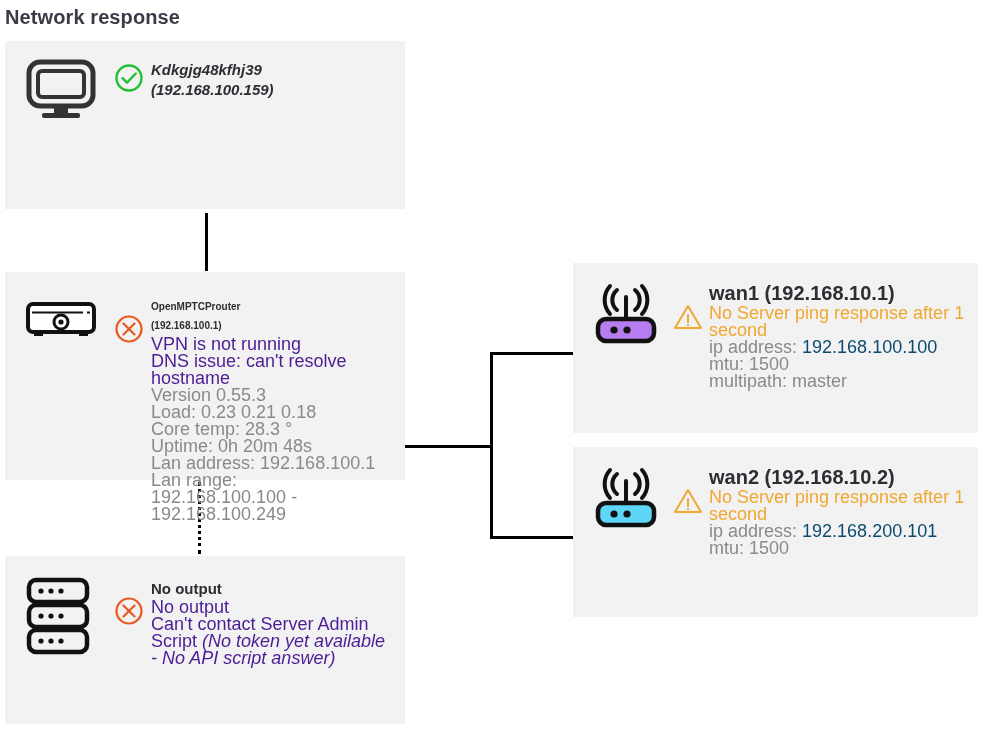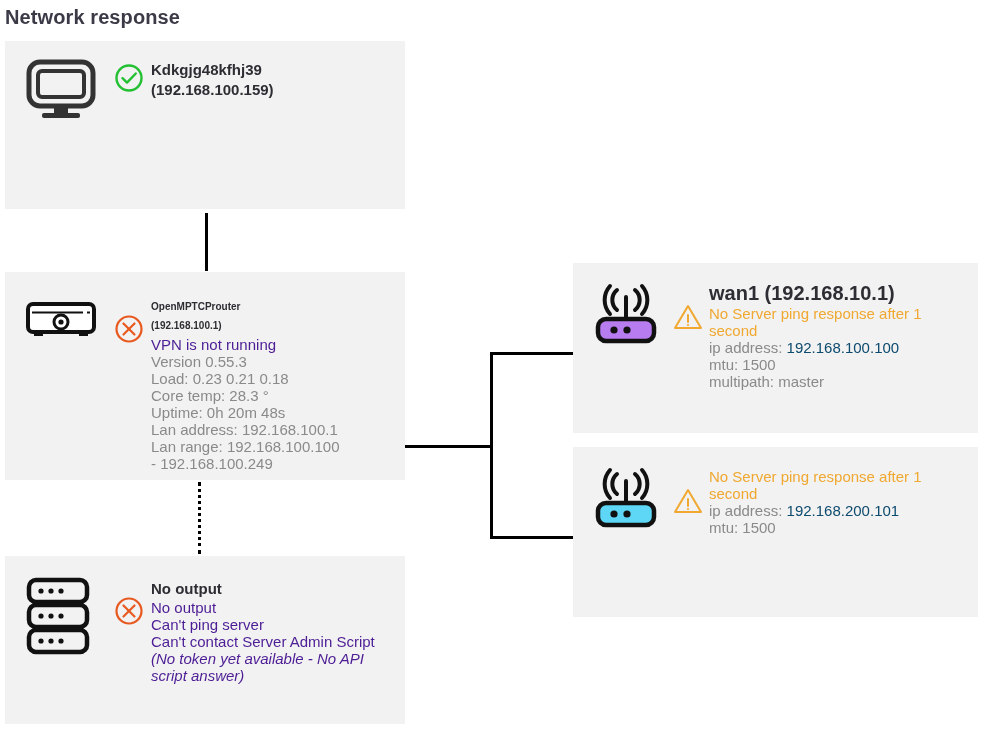--- a/index.html
+++ b/index.html
@@ -36,21 +36,21 @@
   .panel-body{
     flex:1 1 auto;
     min-width:0;
   }
   .panel-title{
     font-size:10px;font-weight:bold;color:#2d2d33;
     line-height:18px;
     margin:0 0 1px 0;
   }
   .line{
-    font-size:15px;line-height:17px;color:#8a8a8a;
+    font-size:18px;line-height:17px;color:#8a8a8a;
     white-space:normal;
   }
   .line b{color:#0c4a6e;font-weight:normal;}
   .line.err{color:#4c1d95;}
   .line.warn{color:#f0a830;}
   .line.err i{font-style:italic;}
 
   
   #panel-client{left:5px;top:41px;width:400px;height:168px;padding:14px 0 0 0;}
   #panel-router{left:5px;top:272px;width:400px;height:208px;padding:14px 0 0 0;}
@@ -61,21 +61,21 @@
   #panel-client .panel-icon{width:92px;padding-left:10px;padding-top:4px;}
   #panel-router .panel-icon{width:92px;padding-left:10px;padding-top:14px;}
   #panel-server .panel-icon{width:92px;padding-left:10px;padding-top:6px;}
   #panel-wan1 .panel-icon,#panel-wan2 .panel-icon{width:82px;padding-left:12px;padding-top:4px;}
 
   #panel-client .panel-status-icon{width:44px;padding-top:8px;}
   #panel-router .panel-status-icon{width:44px;padding-top:28px;}
   #panel-server .panel-status-icon{width:44px;padding-top:26px;}
   #panel-wan1 .panel-status-icon,#panel-wan2 .panel-status-icon{width:42px;padding-top:26px;}
 
-  #panel-client .panel-body{padding-top:5px;}
+  #panel-client .panel-body{padding-top:5px;font-style:italic;}
   #panel-router .panel-body{padding-top:12px;padding-right:10px;}
   #panel-server .panel-body{padding-top:9px;padding-right:18px;}
   #panel-wan1 .panel-body,#panel-wan2 .panel-body{padding-top:7px;padding-right:12px;}
 
   #panel-client .panel-title{font-size:15px;line-height:19px;}
   #panel-server .panel-title{font-size:15px;line-height:20px;margin-bottom:0;}
   #panel-wan1 .panel-title,#panel-wan2 .panel-title{font-size:20px;line-height:19px;margin-bottom:2px;}
 
   
   .conn{position:absolute;background:#000000;}
@@ -140,20 +140,21 @@
     <svg width="30" height="30" viewBox="0 0 30 30">
       <circle cx="15" cy="15" r="12.5" fill="none" stroke="#e8591f" stroke-width="2.2"></circle>
       <line x1="9.5" y1="9.5" x2="20.5" y2="20.5" stroke="#e8591f" stroke-width="2.2" stroke-linecap="round"></line>
       <line x1="20.5" y1="9.5" x2="9.5" y2="20.5" stroke="#e8591f" stroke-width="2.2" stroke-linecap="round"></line>
     </svg>
   </div>
   <div class="panel-body">
     <div class="panel-title">OpenMPTCProuter</div>
     <div class="panel-title">(192.168.100.1)</div>
     <div class="line err">VPN is not running</div>
+    <div class="line err">DNS issue: can't resolve hostname</div>
     <div class="line">Version 0.55.3</div>
     <div class="line">Load: 0.23 0.21 0.18</div>
     <div class="line">Core temp: 28.3 °</div>
     <div class="line">Uptime: 0h 20m 48s</div>
     <div class="line">Lan address: 192.168.100.1</div>
     <div class="line" style="max-width:190px;">Lan range: 192.168.100.100 - 192.168.100.249</div>
   </div>
 </div>
 
 <div class="panel" id="panel-server">
@@ -180,21 +181,20 @@
   <div class="panel-status-icon">
     <svg width="30" height="30" viewBox="0 0 30 30">
       <circle cx="15" cy="15" r="12.5" fill="none" stroke="#e8591f" stroke-width="2.2"></circle>
       <line x1="9.5" y1="9.5" x2="20.5" y2="20.5" stroke="#e8591f" stroke-width="2.2" stroke-linecap="round"></line>
       <line x1="20.5" y1="9.5" x2="9.5" y2="20.5" stroke="#e8591f" stroke-width="2.2" stroke-linecap="round"></line>
     </svg>
   </div>
   <div class="panel-body">
     <div class="panel-title">No output</div>
     <div class="line err">No output</div>
-    <div class="line err">Can't ping server</div>
     <div class="line err"><span>Can't contact Server Admin Script </span><i>(No token yet available - No API script answer)</i></div>
   </div>
 </div>
 
 <div class="panel" id="panel-wan1">
   <div class="panel-icon">
     <svg width="66" height="64" viewBox="0 0 66 64">
       <g fill="none" stroke="#111111" stroke-width="4" stroke-linecap="round">
         <line x1="33" y1="16" x2="33" y2="40"></line>
         <path d="M24 29 A13 13 0 0 1 24 9"></path>
@@ -239,17 +239,18 @@
     </svg>
   </div>
   <div class="panel-status-icon">
     <svg width="30" height="28" viewBox="0 0 30 28">
       <path d="M15 3 L28 25 L2 25 Z" fill="none" stroke="#f0a830" stroke-width="2" stroke-linejoin="round"></path>
       <line x1="15" y1="12" x2="15" y2="19" stroke="#f0a830" stroke-width="2" stroke-linecap="round"></line>
       <circle cx="15" cy="22" r="1.1" fill="#f0a830"></circle>
     </svg>
   </div>
   <div class="panel-body">
+    <div class="panel-title">wan2 (192.168.10.2)</div>
     <div class="line warn">No Server ping response after 1 second</div>
     <div class="line"><span>ip address: </span><b>192.168.200.101</b></div>
     <div class="line">mtu: 1500</div>
   </div>
 </div>
 
 </body></html>

